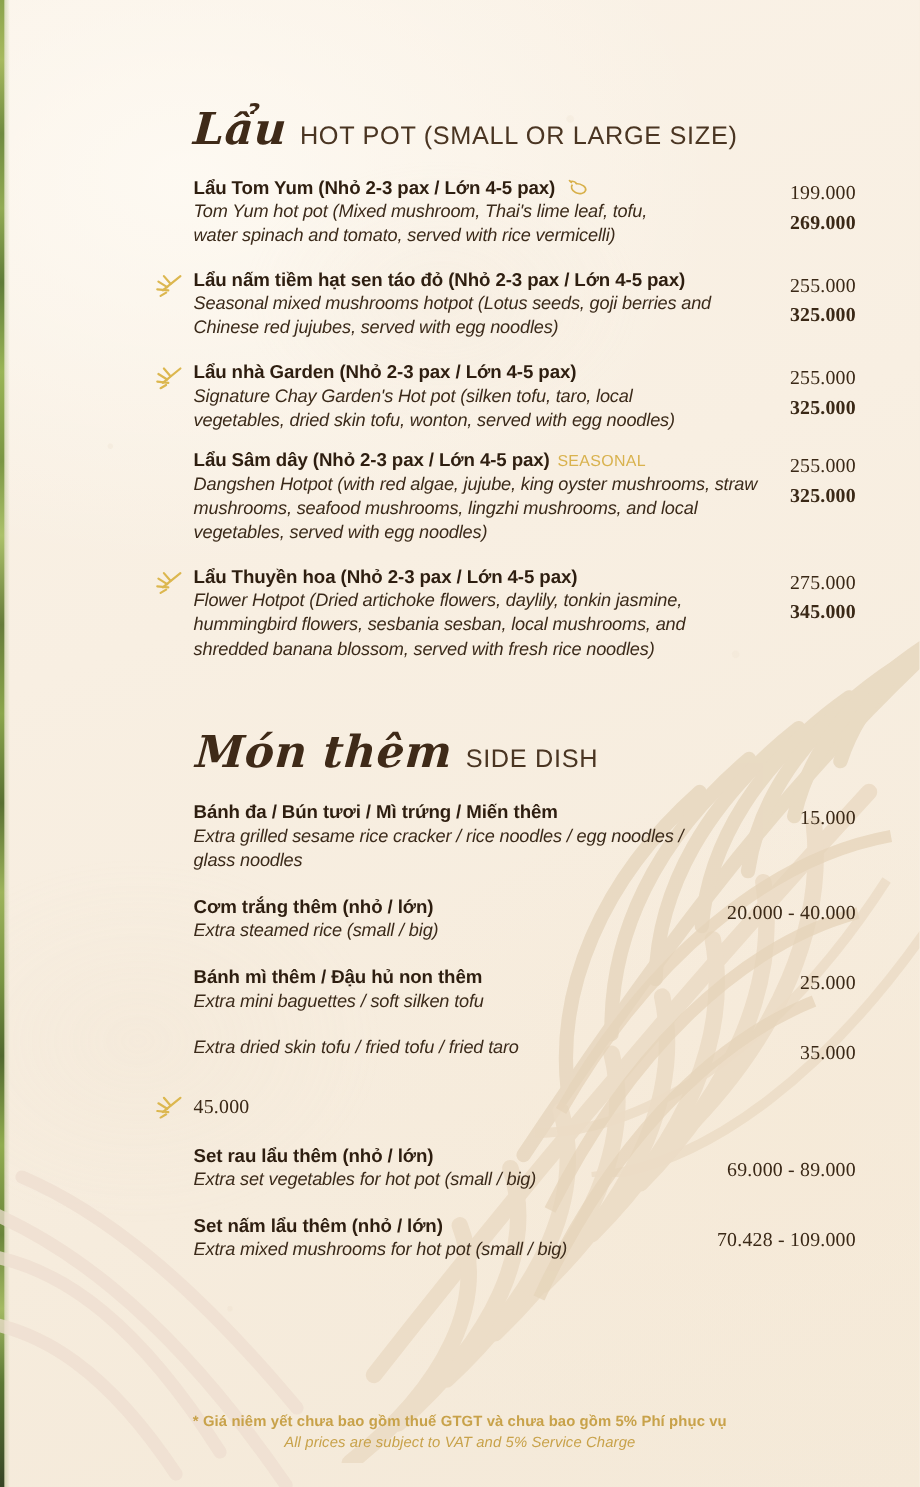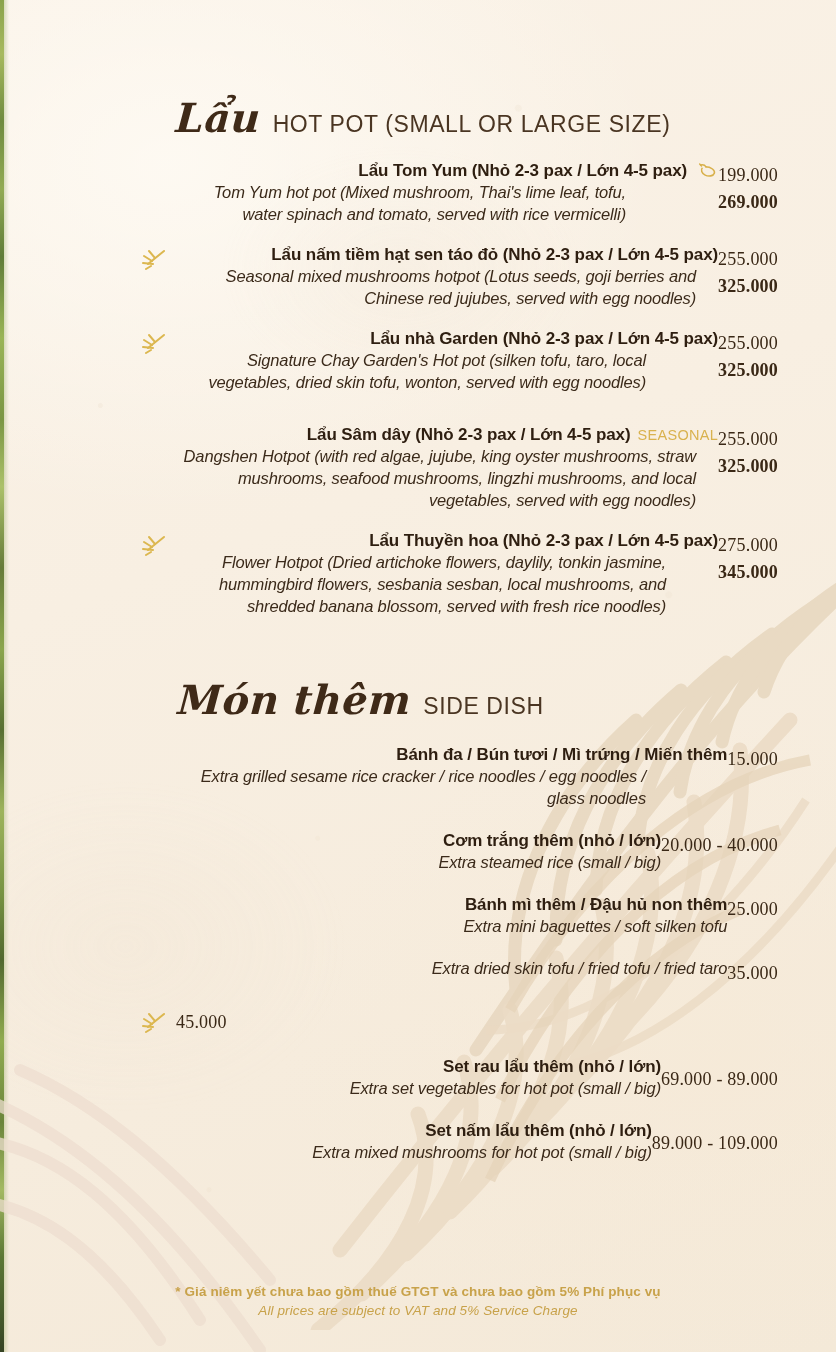--- a/index.html
+++ b/index.html
@@ -108,21 +108,21 @@
   }
 
   
   .item {
     position: relative;
     display: flex;
     align-items: flex-start;
     padding-left: 176px;
     padding-right: 58px;
   }
-  .item-text { flex: 1 1 auto; min-width: 0; text-align: right; }
+  .item-text { flex: 1 1 auto; min-width: 0; }
   .item-prices {
     flex: 0 0 auto;
     text-align: right;
     padding-top: 2px;
     white-space: nowrap;
   }
 
   .item-name {
     font-family: "Liberation Sans", sans-serif;
     font-weight: 700;
@@ -308,21 +308,21 @@
         <div class="item-text">
           <div class="item-name">Lẩu nhà Garden (Nhỏ 2-3 pax / Lớn 4-5 pax)</div>
           <div class="item-desc" style="max-width:470px;">Signature Chay Garden's Hot pot (silken tofu, taro, local vegetables, dried skin tofu, wonton, served with egg noodles)</div>
         </div>
         <div class="item-prices">
           <div class="price">255.000</div>
           <div class="price bold">325.000</div>
         </div>
       </div>
 
-      <div class="item" style="margin-top:30px;">
+      <div class="item" style="margin-top:14px;">
         <div class="item-text">
           <div class="item-name"><span>Lẩu Sâm dây (Nhỏ 2-3 pax / Lớn 4-5 pax)</span><span class="seasonal">SEASONAL</span></div>
           <div class="item-desc" style="max-width:520px;">Dangshen Hotpot (with red algae, jujube, king oyster mushrooms, straw mushrooms, seafood mushrooms, lingzhi mushrooms, and local vegetables, served with egg noodles)</div>
         </div>
         <div class="item-prices">
           <div class="price">255.000</div>
           <div class="price bold">325.000</div>
         </div>
       </div>
 
@@ -416,21 +416,21 @@
           <div class="price">69.000 - 89.000</div>
         </div>
       </div>
 
       <div class="item" style="margin-top:20px;">
         <div class="item-text">
           <div class="item-name">Set nấm lẩu thêm (nhỏ / lớn)</div>
           <div class="item-desc">Extra mixed mushrooms for hot pot (small / big)</div>
         </div>
         <div class="item-prices" style="padding-top:10px;">
-          <div class="price">89.000 - 109.000</div>
+          <div class="price">70.428 - 109.000</div>
         </div>
       </div>
     </div>
   </div>
 
   <div id="footer">
     <div class="foot-vn">* Giá niêm yết chưa bao gồm thuế GTGT và chưa bao gồm 5% Phí phục vụ</div>
     <div class="foot-en">All prices are subject to VAT and 5% Service Charge</div>
   </div>
 </div>

